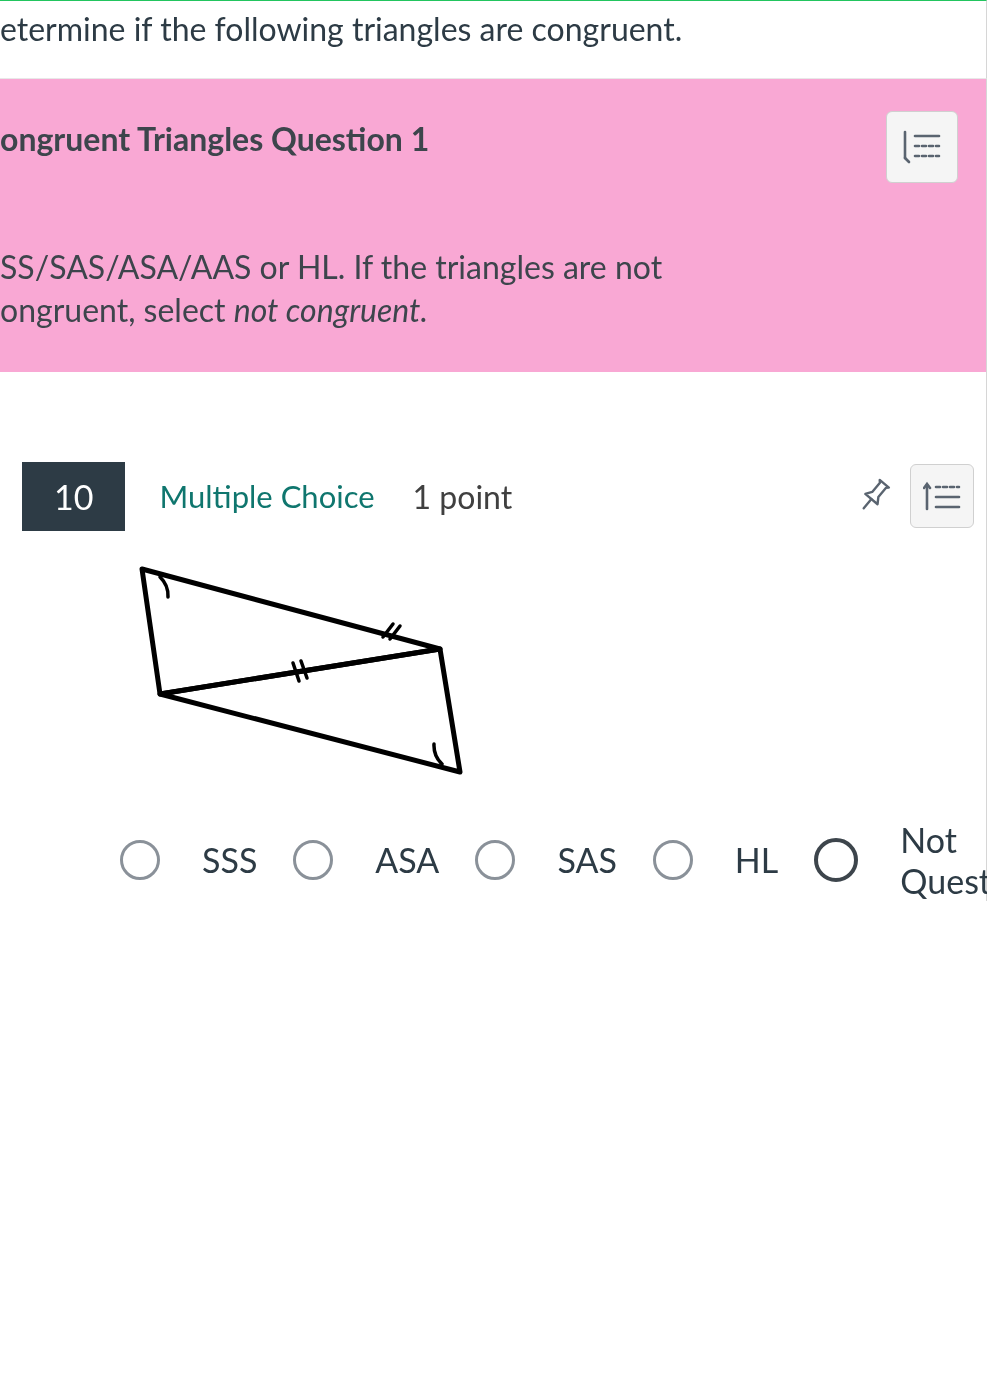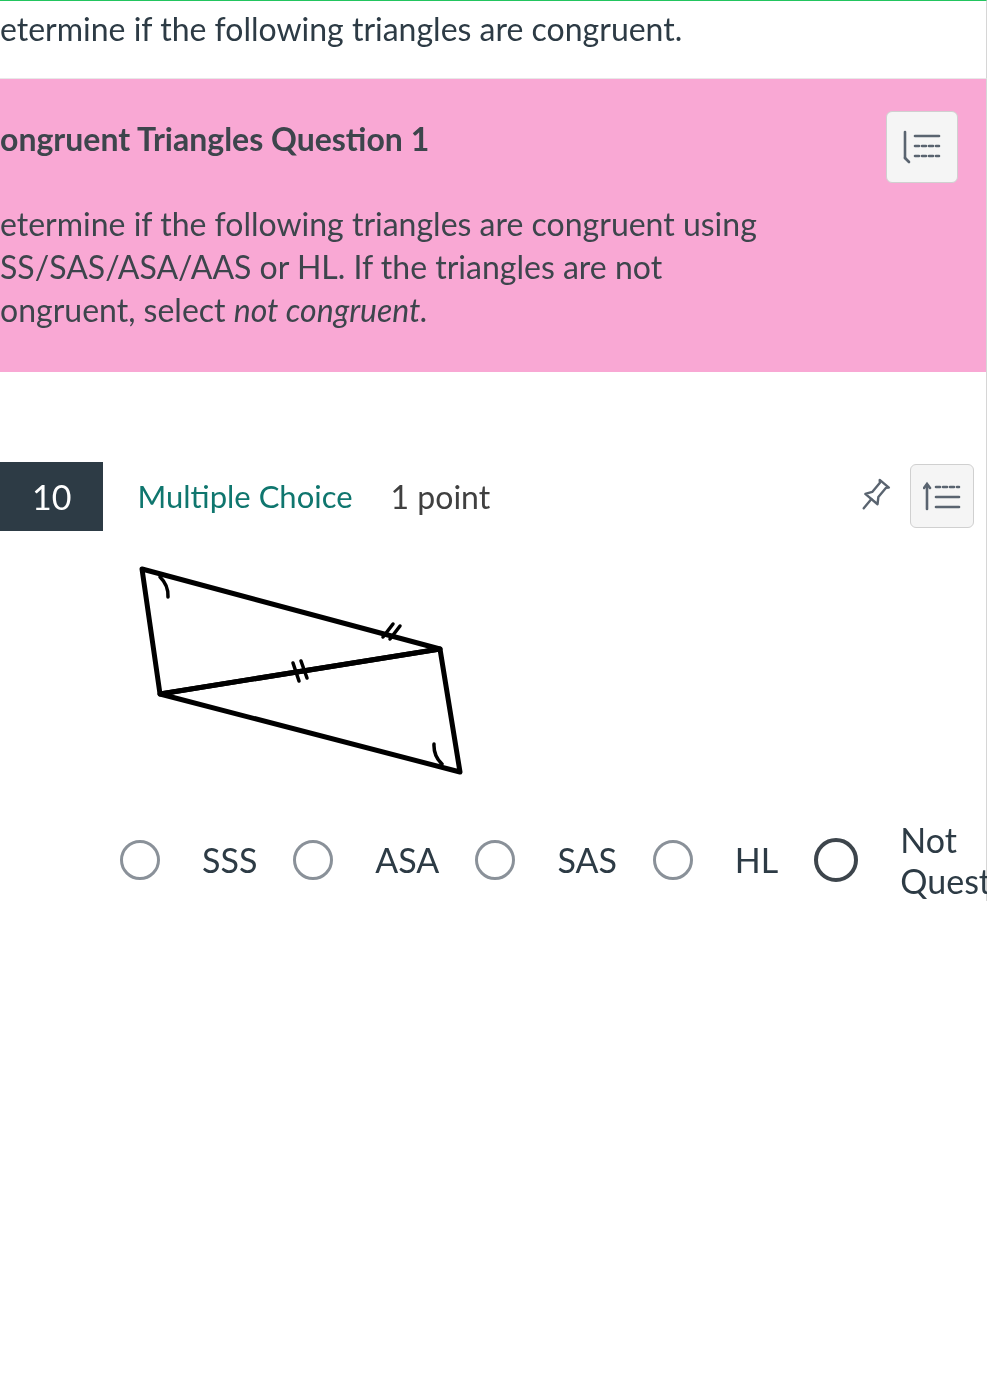--- a/index.html
+++ b/index.html
@@ -6,21 +6,21 @@
   html, body { width: 987px; height: 1392px; font-family: "Lato", "Helvetica Neue", Arial, sans-serif; color: #2d3b45; background: #fff; overflow: hidden; }
   .top-instruction { padding: 8px 0 30px 0; font-size: 32px; border-bottom: 1px solid #e8e8e8; border-right: 1px solid #d6d6d6; border-top: 1px solid #22c55e; }
   .section-header { background: #f9a8d4; padding: 40px 24px 40px 0; position: relative; border-right: 1px solid #d6d6d6; }
   .section-title { font-size: 32px; font-weight: 700; color: #3d454c; margin-bottom: 44px; }
   .section-desc { font-size: 32px; line-height: 1.35; color: #3d454c; }
   .section-desc em { font-style: italic; }
   .list-btn { position: absolute; top: 32px; right: 28px; width: 72px; height: 72px; background: #f5f5f5; border: 1px solid #d0d0d0; border-radius: 6px; display: flex; align-items: center; justify-content: center; }
   .question-wrap { padding: 90px 0 0 0; border-right: 1px solid #d6d6d6; }
   .q-meta-row { display: flex; align-items: center; gap: 24px; position: relative; }
   .dots-left { color: #9aa0a6; font-size: 20px; letter-spacing: -2px; line-height: 0; position: absolute; left: -8px; top: 26px; }
-  .q-number { background: #2d3b45; color: #fff; font-size: 34px; padding: 14px 32px; }
+  .q-number { background: #2d3b45; color: #fff; font-size: 34px; padding: 14px 32px; margin-left: 22px; }
   .q-type { color: #0f766e; font-size: 31px; margin-left: 10px; }
   .q-points { color: #404040; font-size: 32px; margin-left: 14px; }
   .q-icons { margin-left: auto; display: flex; align-items: center; gap: 14px; padding-right: 12px; }
   .pin-icon { width: 44px; height: 44px; display: flex; align-items: center; justify-content: center; }
   .reorder-btn { width: 64px; height: 64px; background: #f5f5f5; border: 1px solid #d0d0d0; border-radius: 6px; display: flex; align-items: center; justify-content: center; }
   .figure { margin: 28px 0 0 120px; }
   .figure svg { display: block; }
   .options { margin: 40px 0 0 120px; display: flex; flex-direction: row; gap: 36px; }
   .option { display: flex; align-items: center; gap: 42px; }
   .radio { width: 40px; height: 40px; border: 3px solid #8a9199; border-radius: 50%; flex: 0 0 40px; }
@@ -40,21 +40,21 @@
       <g stroke="#5a6470" stroke-width="2.6" fill="none" stroke-linecap="round">
         <line x1="2" y1="2" x2="2" y2="28"></line>
         <path d="M2 28 L6 32" stroke-dasharray="0"></path>
         <line x1="12" y1="6" x2="36" y2="6"></line>
         <line x1="12" y1="16" x2="36" y2="16" stroke-dasharray="4 3"></line>
         <line x1="12" y1="26" x2="36" y2="26" stroke-dasharray="4 3"></line>
       </g>
     </svg>
   </div>
   <div class="section-desc">
-    <span>etermine if the following triangles are congruent using</span><br>
+    <br>
     <span>SS/SAS/ASA/AAS or HL. If the triangles are not</span><br>
     <span>ongruent, select </span><em>not congruent.</em>
   </div>
 </div>
 
 <div class="question-wrap">
   <div class="q-meta-row">
     <span class="dots-left">··</span>
     <div class="q-number">10</div>
     <div class="q-type">Multiple Choice</div>

